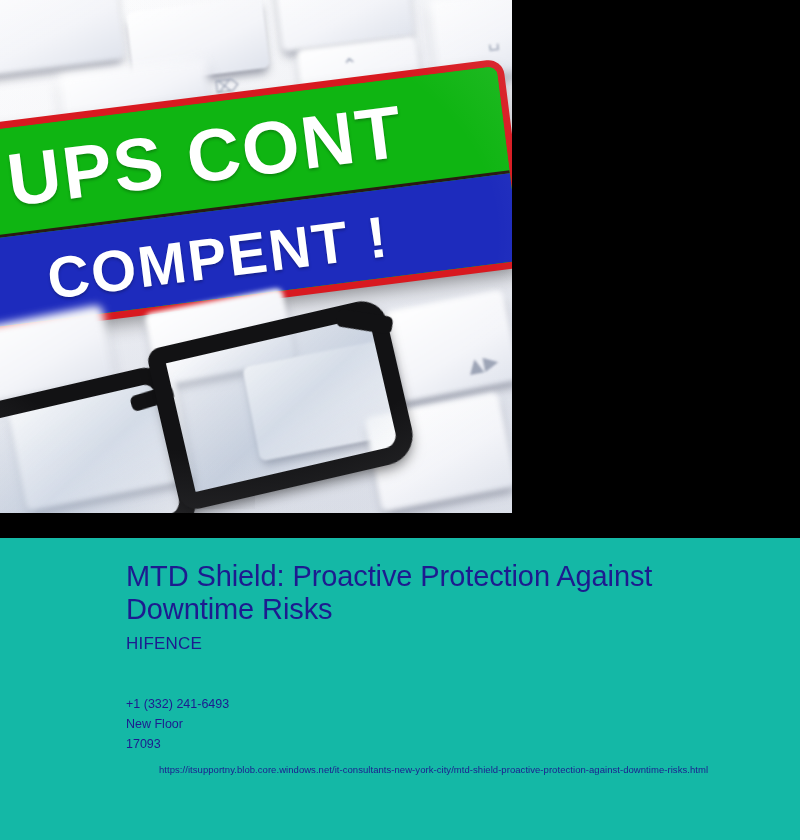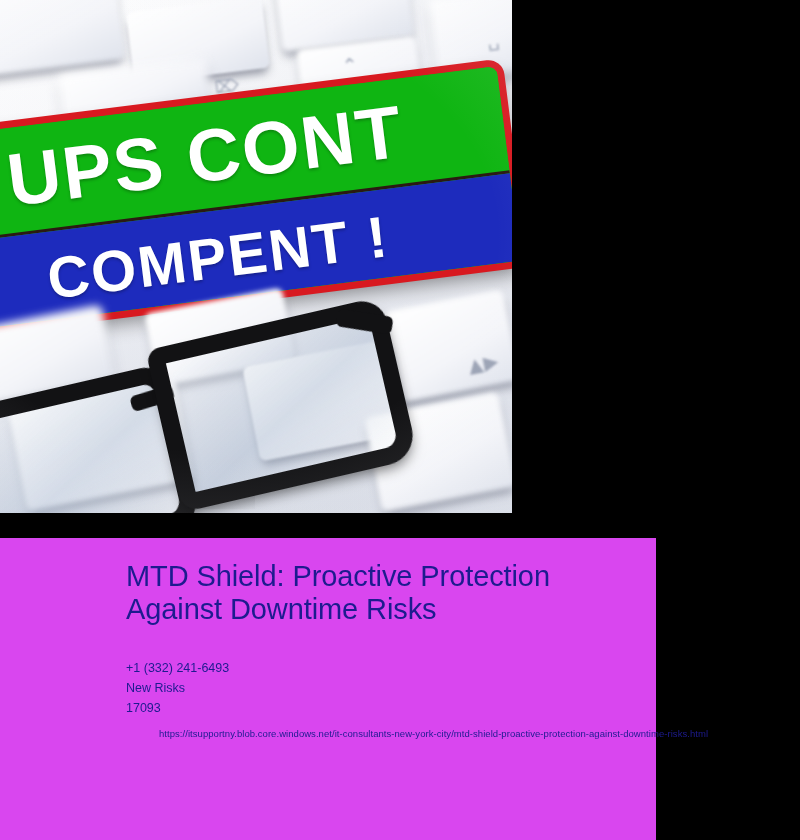--- a/index.html
+++ b/index.html
@@ -179,23 +179,23 @@
     inset: 0;
     pointer-events: none;
     background: radial-gradient(125% 95% at 42% 46%, rgba(255,255,255,0) 44%, rgba(236,238,245,.30) 100%);
   }
 
   
   .card {
     position: absolute;
     left: 0;
     top: 538px;
-    width: 656px;
+    width: 800px;
     height: 302px;
-    background: #d946ef;
+    background: #14b8a6;
   }
   .card-inner {
     position: absolute;
     left: 126px;
     top: 22px;
     right: 30px;
   }
   .title {
     margin: 0;
     color: #1d1b8f;
@@ -208,21 +208,21 @@
   }
   .brand {
     margin: 8px 0 0 0;
     color: #1d1b8f;
     font-family: "Liberation Sans", sans-serif;
     font-size: 17px;
     font-weight: 400;
     letter-spacing: .2px;
   }
   .contact {
-    margin: 32px 0 0 0;
+    margin: 40px 0 0 0;
     padding: 0;
     list-style: none;
   }
   .contact li {
     color: #1d1b8f;
     font-family: "Liberation Sans", sans-serif;
     font-size: 12.5px;
     line-height: 20px;
     font-weight: 400;
   }
@@ -284,24 +284,25 @@
 
       <div class="dof"></div>
     </div>
   </div>
 
   <div class="card">
     <div class="card-inner">
 
       <h1 class="title">MTD Shield: Proactive Protection Against Downtime Risks</h1>
 
+      <div class="brand">HIFENCE</div>
 
       <ul class="contact">
         <li>+1 (332) 241-6493</li>
-        <li>New Risks</li>
+        <li>New Floor</li>
         <li>17093</li>
       </ul>
 
       <div class="url">https://itsupportny.blob.core.windows.net/it-consultants-new-york-city/mtd-shield-proactive-protection-against-downtime-risks.html</div>
     </div>
   </div>
 
 </div>
 
 </body></html>

